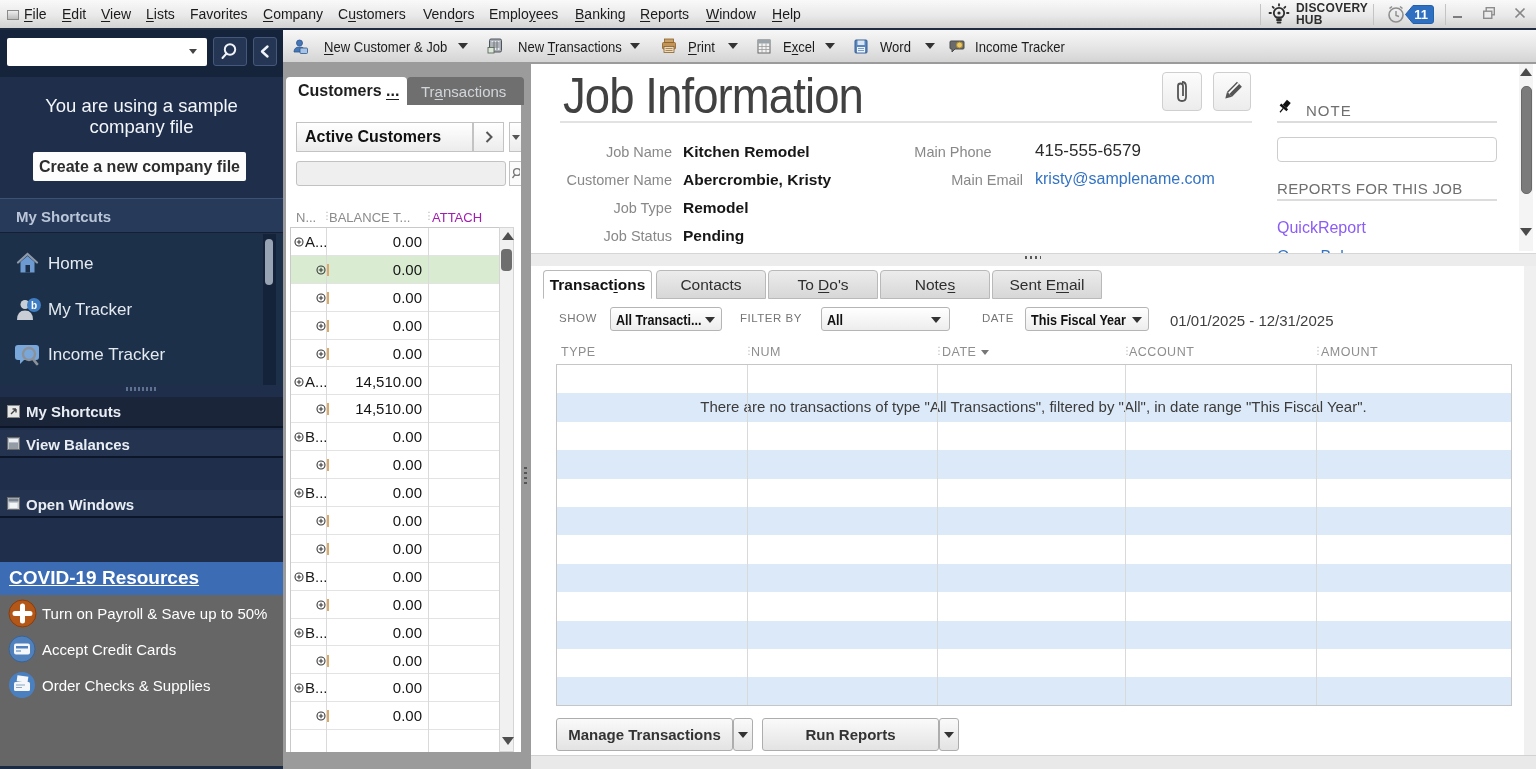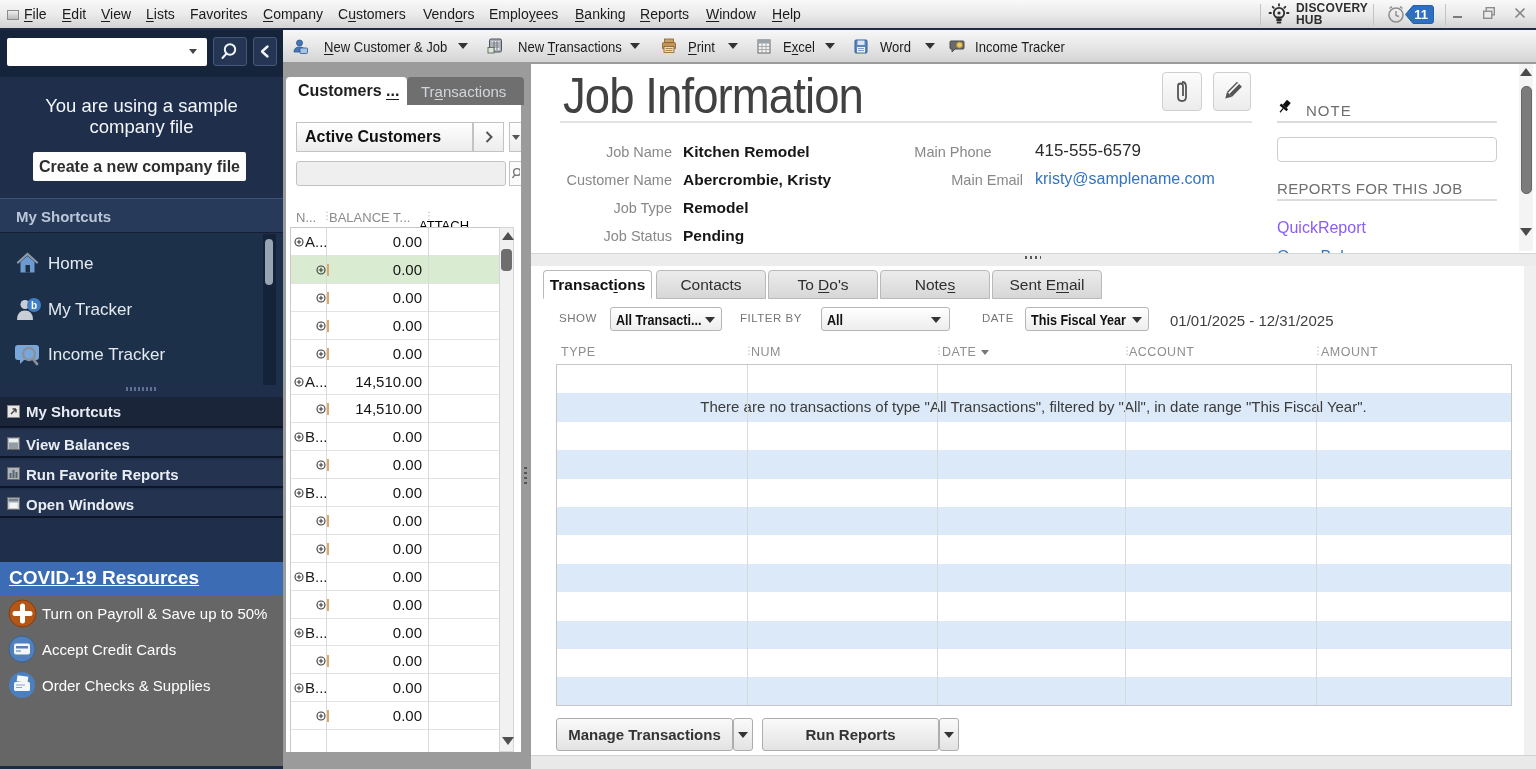--- a/index.html
+++ b/index.html
@@ -208,29 +208,20 @@
       </svg>
     <span style="position:absolute;left:26px;top:6px;">My Shortcuts</span>
   </div>
   <div class="a sbitem" style="top:353px;height:28px;background:#243450;border-bottom:2px solid #0c1628;">
     <svg class="a" style="left:7px;top:7px" width="13" height="13" viewBox="0 0 13 13">
         <rect x="0.5" y="0.5" width="12" height="12" fill="#b8bec6" stroke="#6a6a6a"></rect>
         <rect x="2" y="2" width="9" height="3" fill="#eef1f4"></rect>
         <path d="M2 7 L11 7 M2 9 L11 9 M2 11 L11 11" stroke="#717a86" stroke-width="1"></path>
       </svg>
     <span style="position:absolute;left:26px;top:6px;">View Balances</span>
-  </div>
-  <div class="a sbitem" style="top:383px;height:28px;background:#243450;border-bottom:2px solid #0c1628;">
-    <svg class="a" style="left:7px;top:7px" width="13" height="13" viewBox="0 0 13 13">
-        <rect x="0.5" y="0.5" width="12" height="12" fill="#aeb5be" stroke="#6a6a6a"></rect>
-        <rect x="2.5" y="6" width="2" height="5" fill="#596470"></rect>
-        <rect x="5.5" y="3" width="2" height="8" fill="#596470"></rect>
-        <rect x="8.5" y="5" width="2" height="6" fill="#596470"></rect>
-      </svg>
-    <span style="position:absolute;left:26px;top:6px;">Run Favorite Reports</span>
   </div>
   <div class="a sbitem" style="top:413px;height:28px;background:#243450;border-bottom:2px solid #0c1628;">
     <svg class="a" style="left:7px;top:7px" width="13" height="13" viewBox="0 0 13 13">
         <rect x="0.5" y="0.5" width="12" height="12" fill="#c6ccd3" stroke="#6a6a6a"></rect>
         <rect x="1.5" y="1.5" width="10" height="3" fill="#79828d"></rect>
         <rect x="2.5" y="6" width="8" height="5" fill="#f2f4f6"></rect>
       </svg>
     <span style="position:absolute;left:26px;top:6px;">Open Windows</span>
   </div>
 
@@ -293,21 +284,21 @@
     <svg width="10" height="23" viewBox="0 0 10 23">
         <circle cx="7" cy="10" r="3.4" stroke="#777" stroke-width="1.4" fill="none"></circle>
         <path d="M4.8 12.8 L2.5 16" stroke="#777" stroke-width="1.4"></path>
       </svg>
   </div>
 
   <span class="a" style="left:13px;top:146px;font-size:13px;color:#8b8b8b;">N...</span>
   <span class="a sep3" style="left:39px;top:146px;">⋮</span>
   <span class="a" style="left:46px;top:146px;font-size:13px;color:#8b8b8b;">BALANCE T...</span>
   <span class="a sep3" style="left:141px;top:146px;">⋮</span>
-  <span class="a" style="left:136px;top:146px;font-size:13px;color:#000000;margin-top:8px;">ATTACH</span>
+  <span class="a" style="left:149px;top:146px;font-size:13px;color:#a21caf;">ATTACH</span>
 
   <div class="a" id="custtable" style="left:7px;top:163px;width:209px;height:525px;border-top:1px solid #c9c9c9;border-left:1px solid #c9c9c9;overflow:hidden;">
   <div class="a" style="left:0;top:0.0px;width:209px;height:27.9px;background:#fff;border-bottom:1px solid #e3e3e3;">
         <svg class="a" style="left:3px;top:9px" width="10" height="10" viewBox="0 0 10 10">
           <circle cx="5" cy="5" r="4" fill="none" stroke="#3a3a3a" stroke-width="1.1"></circle>
           <path d="M5 2.8 L5 7.2 M2.8 5 L7.2 5" stroke="#3a3a3a" stroke-width="1.1"></path>
         </svg>
         <span class="a" style="left:14px;top:5px;font-size:15px;color:#1a1a1a;">A...</span>
         <span class="a" style="right:78px;top:5px;font-size:15px;color:#141414;">0.00</span>
       </div>

